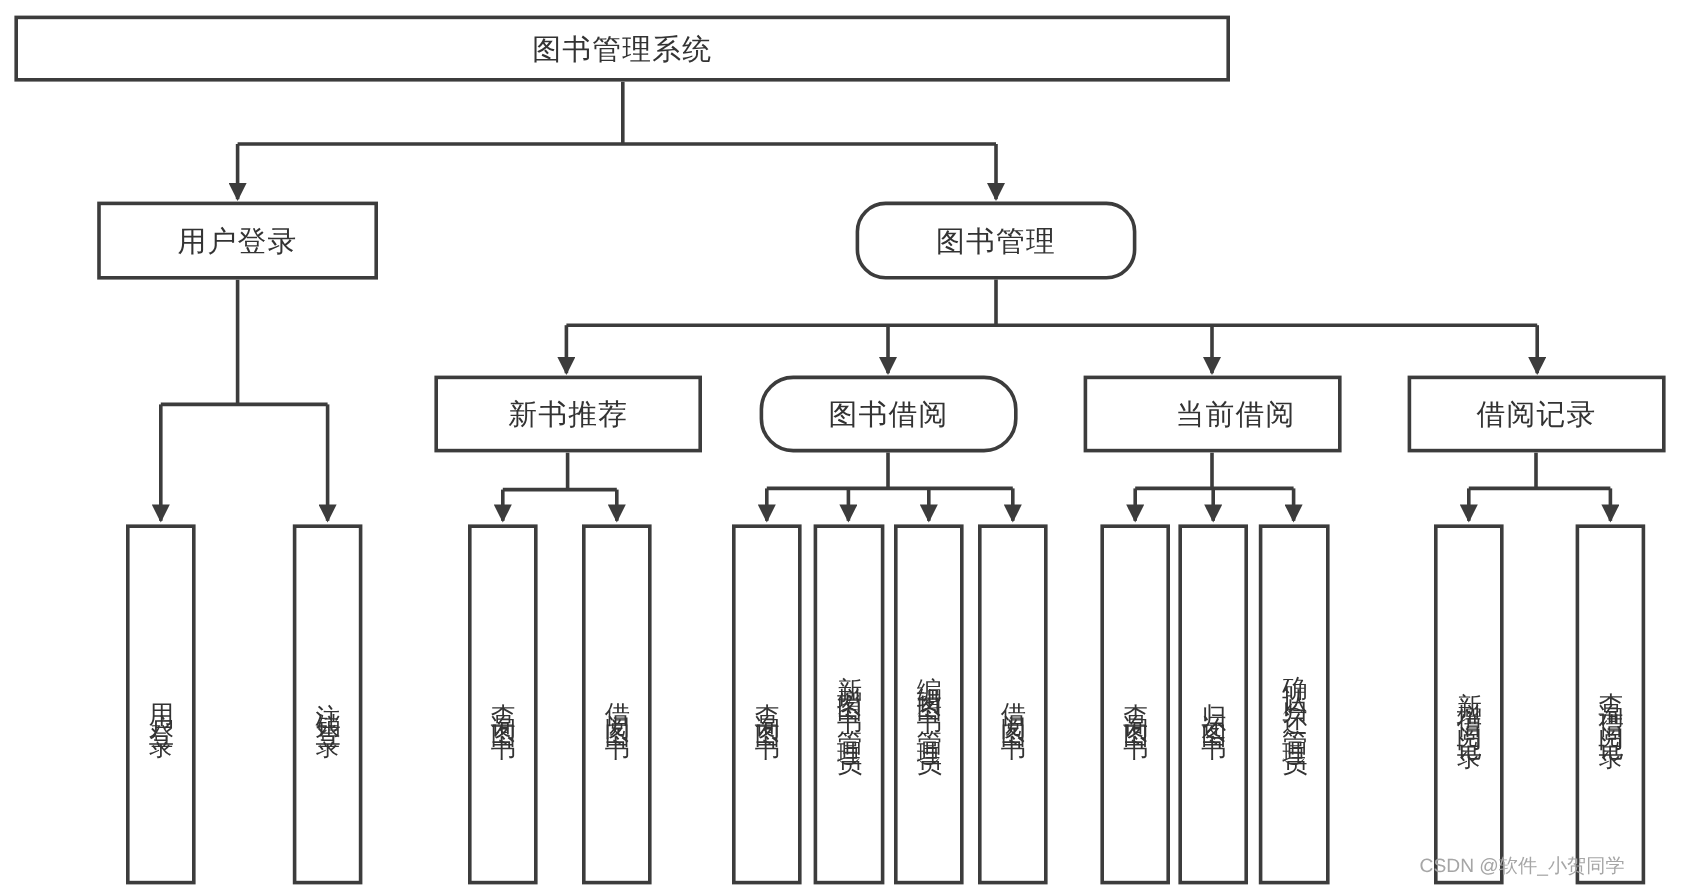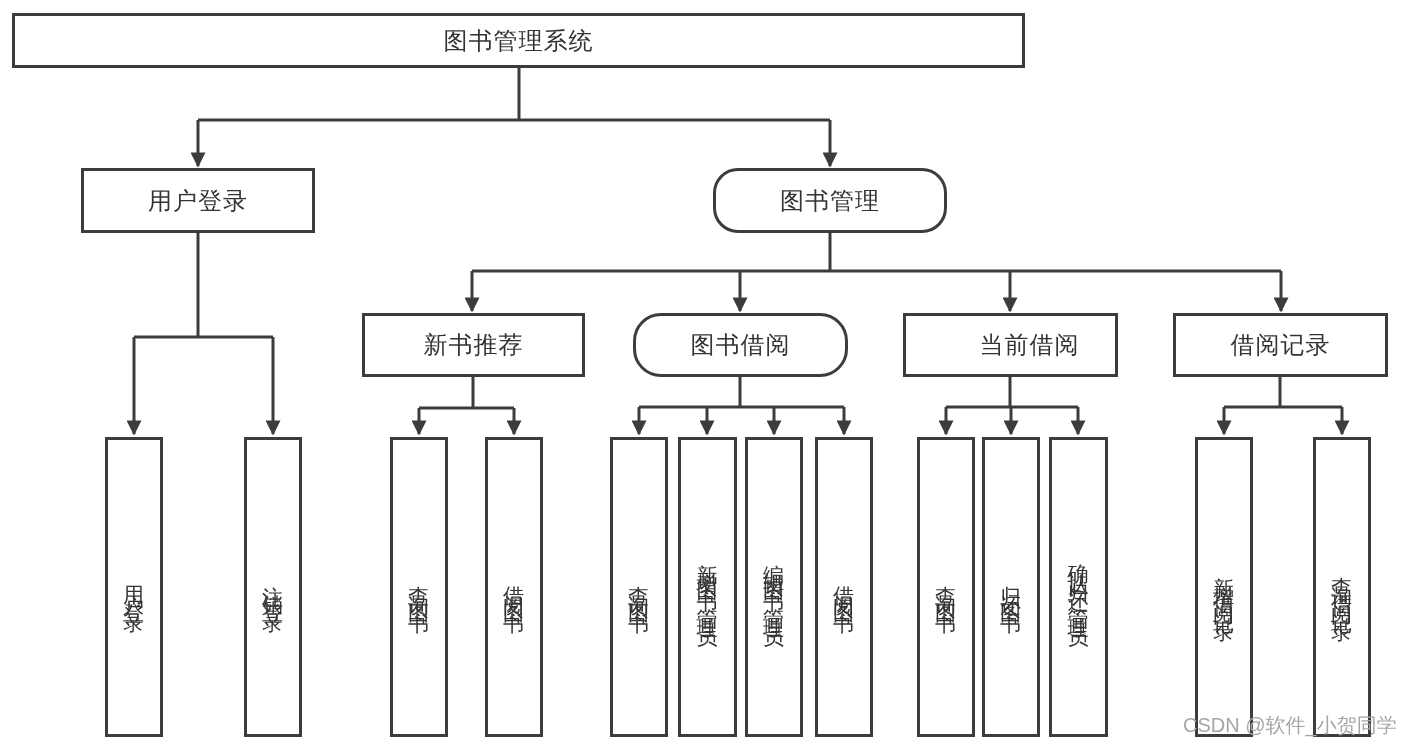--- a/index.html
+++ b/index.html
@@ -46,21 +46,21 @@
     writing-mode: vertical-rl;
     text-orientation: mixed;
     font-size: 21px;
     line-height: 1;
     letter-spacing: 9px;
     color: var(--text);
   }
   .watermark {
     position: absolute;
     left: 1183px; top: 712px;
-    font-size: 20px;
+    font-size: 16px;
     color: var(--watermark);
     white-space: nowrap;
     z-index: 5;
   }
 </style>
 </head>
 <body>
 
 <div class="stage">
 

